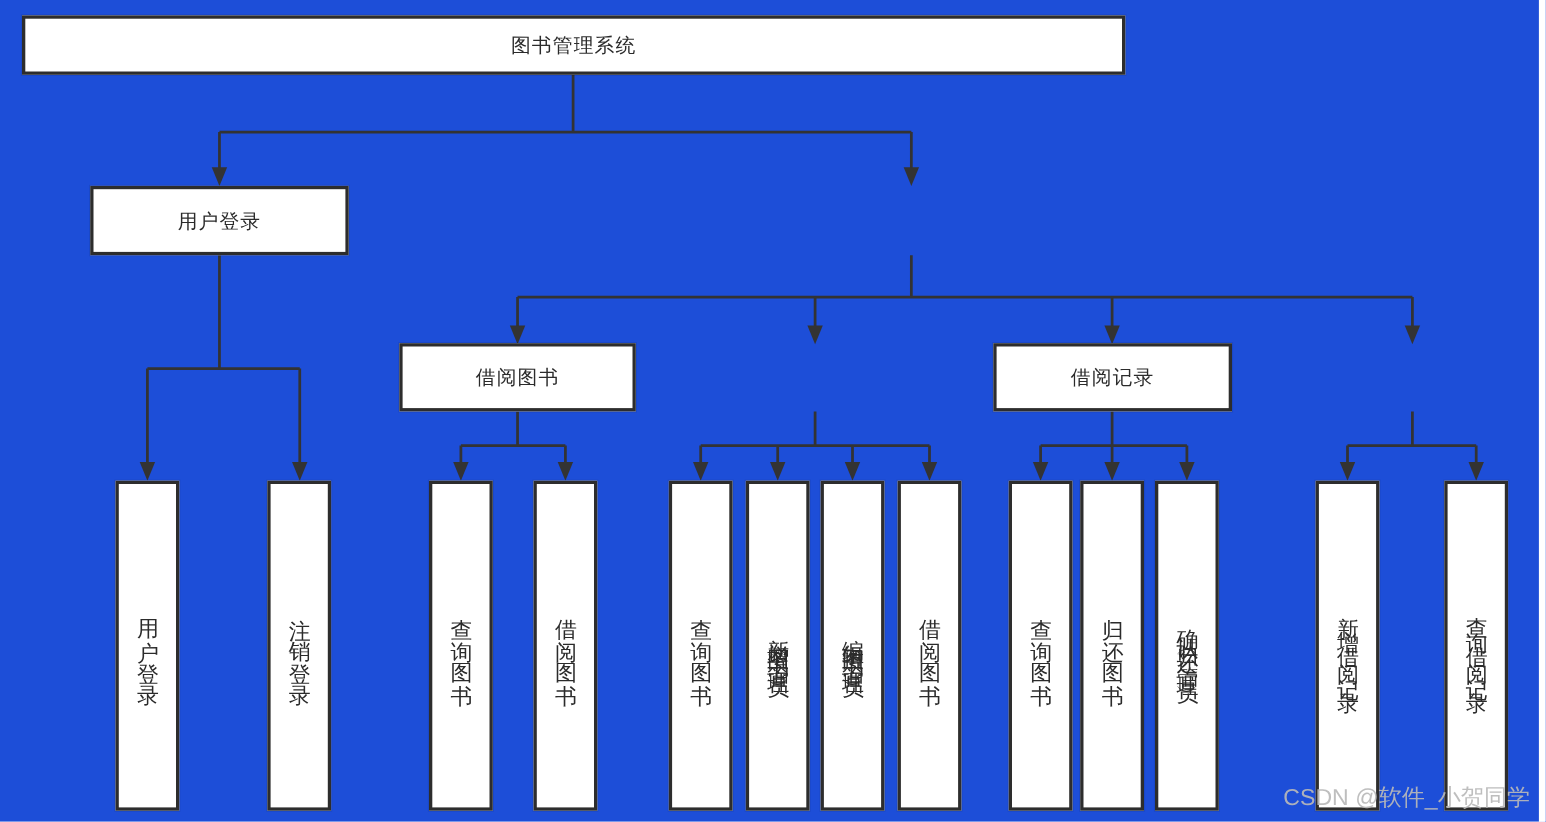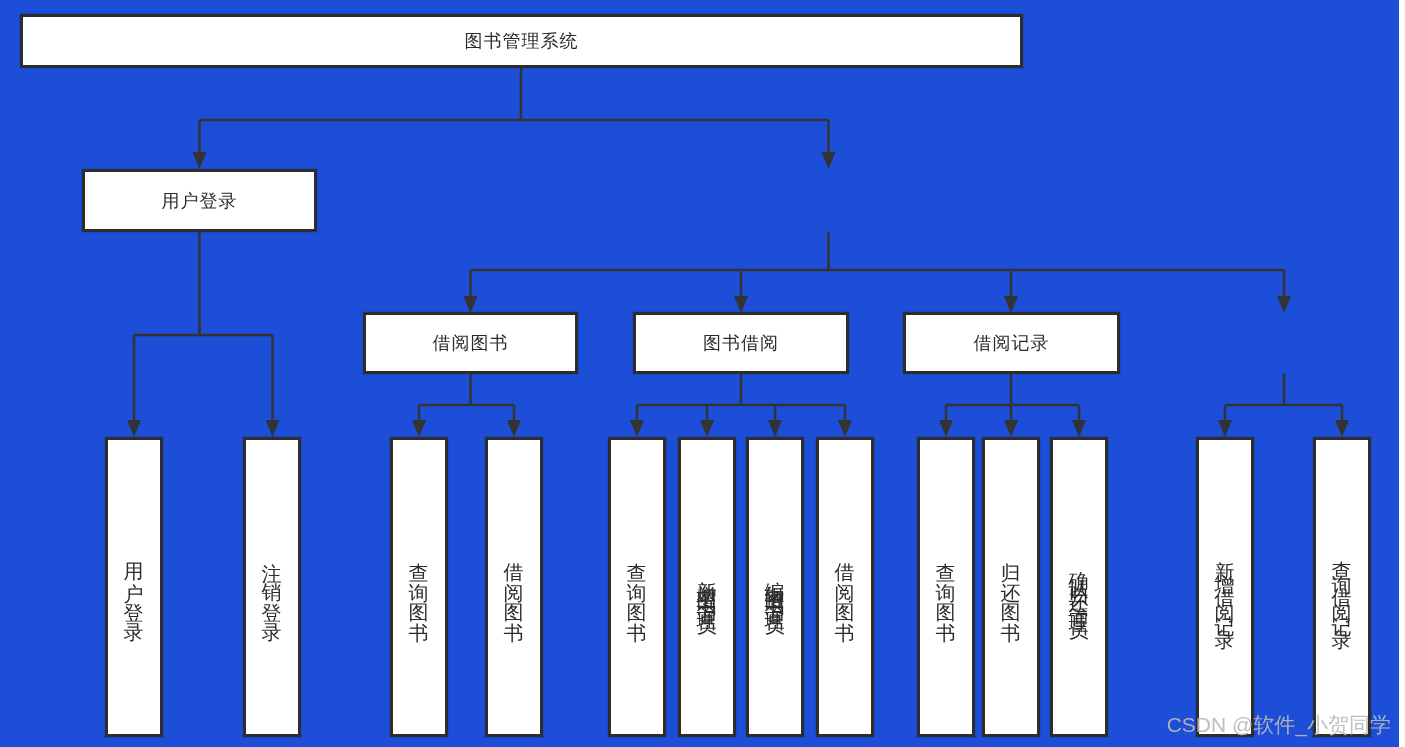--- a/index.html
+++ b/index.html
@@ -68,23 +68,20 @@
     <span>图书管理系统</span>
   </div>
 
   <div class="node h" style="left:82px;top:169px;width:235px;height:63px">
     <span>用户登录</span>
   </div>
 
   <div class="node h" style="left:363px;top:312px;width:215px;height:62px">
     <span>借阅图书</span>
   </div>
-  <div class="node h" style="left:633px;top:312px;width:216px;height:62px">
-    <span>图书借阅</span>
-  </div>
   <div class="node h" style="left:903px;top:312px;width:217px;height:62px">
     <span>借阅记录</span>
   </div>
 
   <div class="node v" style="left:105px;top:437px;width:58px;height:300px">
     <span class="ls-xl">用户登录</span>
   </div>
   <div class="node v" style="left:243px;top:437px;width:58px;height:300px">
     <span class="ls-xl">注销登录</span>
   </div>

